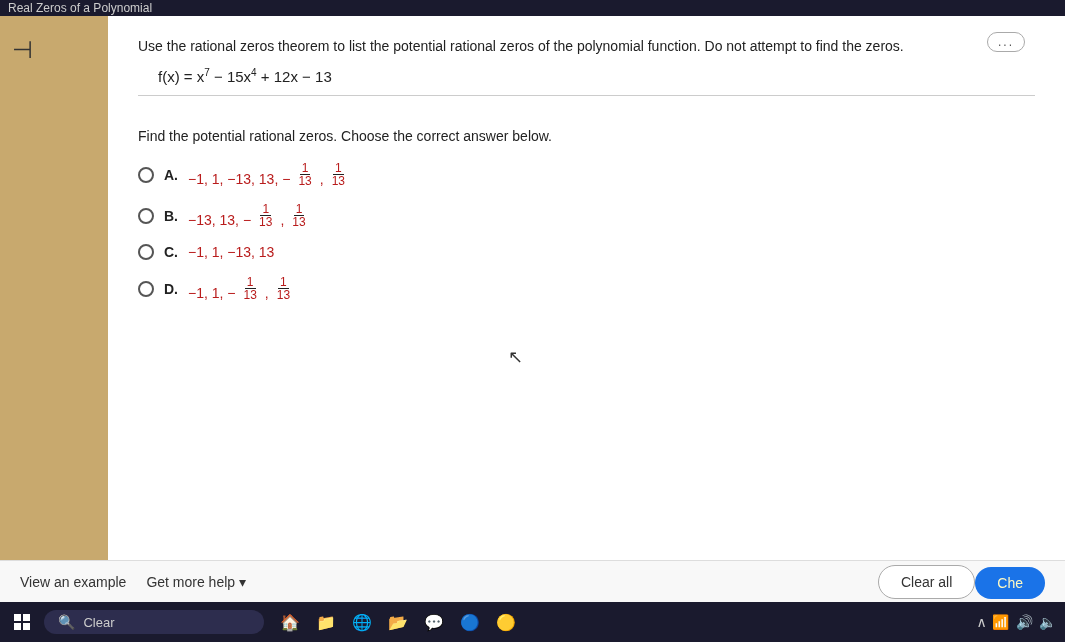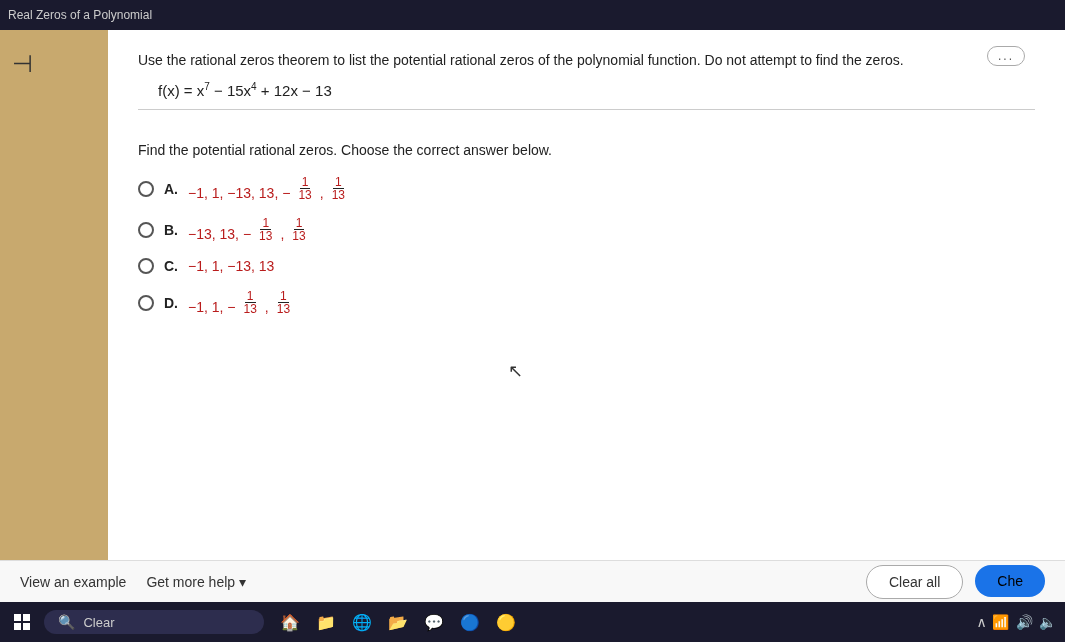--- a/index.html
+++ b/index.html
@@ -8,21 +8,21 @@
       height: 642px;
       overflow: hidden;
       font-family: 'Segoe UI', Arial, sans-serif;
       background: #f0f0f0;
       position: relative;
     }
 
     
     .top-bar {
       width: 100%;
-      height: 30px;
+      height: 16px;
       background: #1a1a2e;
       display: flex;
       align-items: center;
       padding: 4px 8px;
     }
     .top-bar-title {
       color: #ccc;
       font-size: 12px;
     }
 
@@ -180,41 +180,40 @@
     .bottom-link {
       font-size: 14px;
       color: #333;
       cursor: pointer;
       text-decoration: none;
     }
 
     .bottom-actions {
       margin-left: auto;
       display: flex;
-      gap: 12px;
-      align-items: flex-start;
+      align-items: flex-end;
     }
 
     .clear-all-btn {
       background: #fff;
       border: 1px solid #aaa;
       border-radius: 20px;
       padding: 8px 22px;
       font-size: 14px;
       color: #333;
       cursor: pointer;
     }
 
     .check-btn {
       background: #1a73e8;
       border: none;
       border-radius: 20px;
       padding: 8px 22px;
       font-size: 14px;
-      color: #000000;
+      color: #fef9c3;
       cursor: pointer;
     }
 
     
     .taskbar {
       position: absolute;
       bottom: 0;
       left: 0;
       width: 100%;
       height: 40px;

